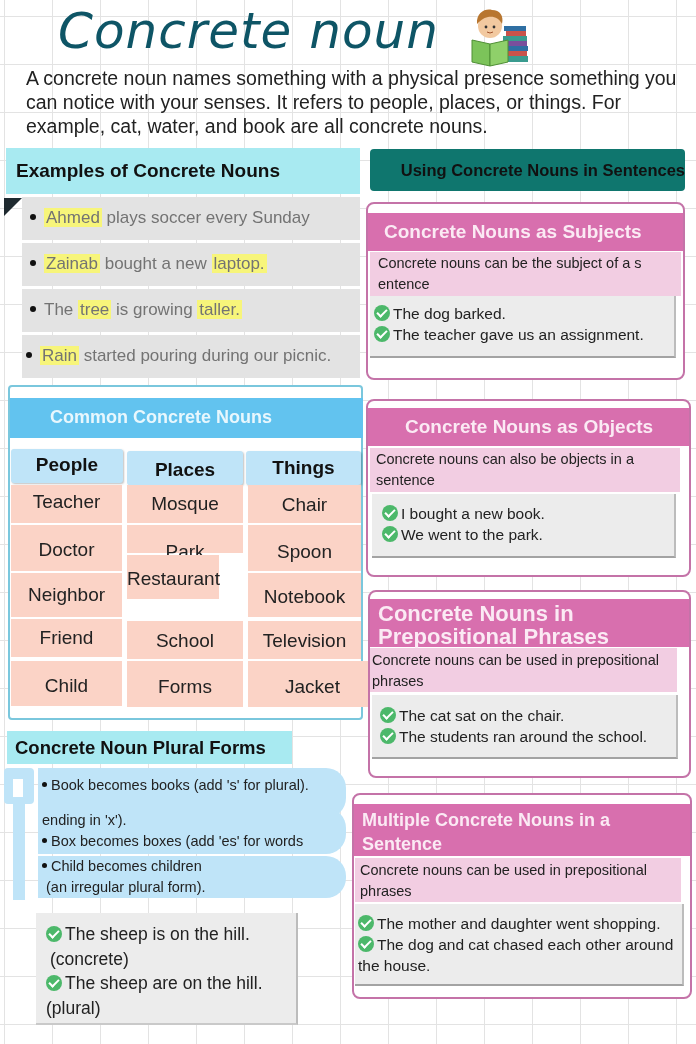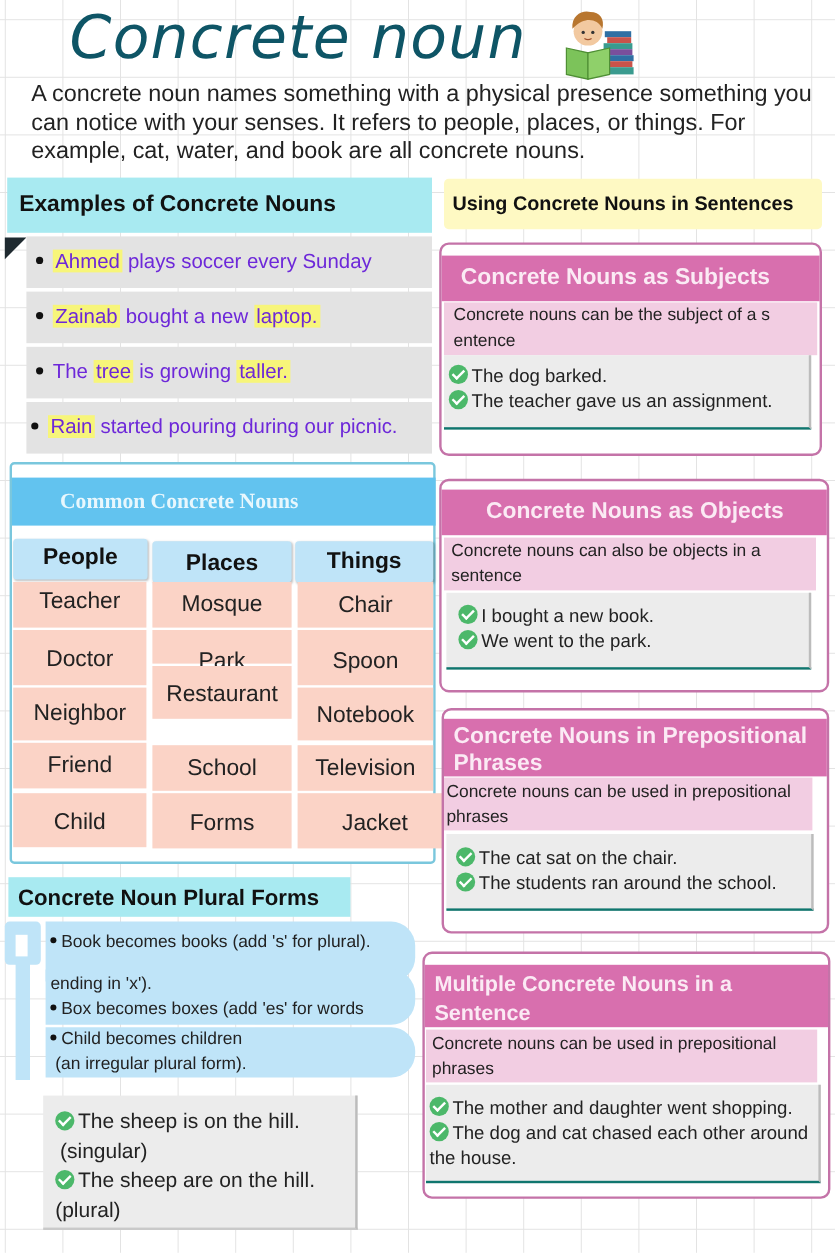--- a/index.html
+++ b/index.html
@@ -40,67 +40,67 @@
     padding: 12px 0 0 10px; color: #111;
   }
   .ex-corner {
     left: 4px; top: 198px; width: 0; height: 0;
     border-top: 18px solid #1f2a30;
     border-right: 18px solid transparent;
   }
   .ex-row {
     left: 22px; width: 338px; height: 43px;
     background: #e3e3e3;
-    font-size: 17px; color: #6d28d9;
+    font-size: 17px; color: #737373;
     padding: 11px 0 0 8px;
     white-space: nowrap;
   }
   .bullet { display: inline-block; width: 6px; height: 6px; border-radius: 50%; background: #111; margin: 0 8px 3px 0; vertical-align: middle; }
   .hl { background: #f7f57a; padding: 0 2px; }
 
   
   .use-head {
     left: 370px; top: 149px; width: 315px; height: 42px;
-    background: #fef9c3; border-radius: 4px;
+    background: #0f766e; border-radius: 4px;
     font-weight: bold; font-size: 16.5px;
-    padding: 12px 0 0 7px; color: #111;
+    padding: 12px 0 0 7px; color: #111; text-align: right;
   }
 
   .pink-card {
     border: 2px solid #c473a8; border-radius: 8px; background: #fff;
   }
   .pink-head {
     background: #d86fae; color: #fbeaf4;
     font-weight: bold; font-size: 19px;
   }
   .pink-sub {
     background: #f2cde2; color: #222; font-size: 14.5px; line-height: 21px;
   }
   .ok-box {
     background: #ececec; color: #222; font-size: 15.5px; line-height: 21px;
-    border-right: 2px solid #bcbcbc; border-bottom: 2px solid #0f766e;
+    border-right: 2px solid #bcbcbc; border-bottom: 2px solid #a3a3a3;
   }
   .check {
     display: inline-block; width: 16px; height: 16px; border-radius: 50%;
     background: #4cb86a; position: relative; vertical-align: -2px; margin-right: 3px;
   }
   .check::after {
     content: ""; position: absolute; left: 5px; top: 2px; width: 4px; height: 8px;
     border-right: 2px solid #fff; border-bottom: 2px solid #fff; transform: rotate(45deg);
   }
 
   
   .common-wrap {
     left: 8px; top: 385px; width: 355px; height: 335px;
     border: 2px solid #7ac7dd; border-radius: 4px; background: #fff;
   }
   .common-head {
     left: 10px; top: 398px; width: 353px; height: 40px;
     background: #62c3ef; color: #e8f7fd;
-    font-weight: bold; font-size: 18px; padding: 9px 0 0 40px; font-family: Liberation Serif, serif;
+    font-weight: bold; font-size: 18px; padding: 9px 0 0 40px;
   }
   .th {
     background: #bfe4f8; font-weight: bold; font-size: 19px; color: #111;
     text-align: center; border-radius: 3px;
     box-shadow: 1px 1px 2px rgba(0,0,0,0.25);
   }
   .td {
     background: #fbd3c6; font-size: 19px; color: #222; text-align: center;
   }
 
@@ -171,21 +171,21 @@
 
 <div class="abs td" style="left:11px; top:485px; width:111px; height:38px; padding-top:6px;">Teacher</div>
 <div class="abs td" style="left:127px; top:485px; width:116px; height:38px; padding-top:8px;">Mosque</div>
 <div class="abs td" style="left:248px; top:485px; width:113px; height:38px; padding-top:9px;">Chair</div>
 
 <div class="abs td" style="left:11px; top:525px; width:111px; height:46px; padding-top:14px;">Doctor</div>
 <div class="abs td" style="left:127px; top:525px; width:116px; height:28px; padding-top:16px;">Park</div>
 <div class="abs td" style="left:248px; top:525px; width:113px; height:46px; padding-top:16px;">Spoon</div>
 
 <div class="abs td" style="left:11px; top:573px; width:111px; height:44px; padding-top:11px;">Neighbor</div>
-<div class="abs td" style="left:127px; top:555px; width:116px; height:44px; padding-top:13px;">Restaurant</div>
+<div class="abs td" style="left:127px; top:555px; width:92px; height:44px; padding-top:13px;">Restaurant</div>
 <div class="abs td" style="left:248px; top:573px; width:113px; height:44px; padding-top:13px;">Notebook</div>
 
 <div class="abs td" style="left:11px; top:619px; width:111px; height:38px; padding-top:8px;">Friend</div>
 <div class="abs td" style="left:127px; top:621px; width:116px; height:38px; padding-top:9px;">School</div>
 <div class="abs td" style="left:248px; top:621px; width:113px; height:38px; padding-top:9px;">Television</div>
 
 <div class="abs td" style="left:11px; top:661px; width:111px; height:45px; padding-top:14px;">Child</div>
 <div class="abs td" style="left:127px; top:661px; width:116px; height:46px; padding-top:15px;">Forms</div>
 <div class="abs td" style="left:248px; top:661px; width:129px; height:46px; padding-top:15px;">Jacket</div>
 
@@ -201,21 +201,21 @@
   <div>ending in 'x').</div>
   <div><span class="dot"></span><span>Box becomes boxes (add 'es' for words</span></div>
 </div>
 <div class="abs plural-row" style="top:856px; width:308px; height:42px; padding-top:0px;">
   <div><span class="dot"></span><span>Child becomes children</span></div>
   <div style="padding-left:4px">(an irregular plural form).</div>
 </div>
 
 <div class="abs sheep">
   <div><span class="check"></span><span>The sheep is on the hill.</span></div>
-  <div style="padding-left:4px">(singular)</div>
+  <div style="padding-left:4px">(concrete)</div>
   <div><span class="check"></span><span>The sheep are on the hill.</span></div>
   <div>(plural)</div>
 </div>
 
 <div class="abs use-head">Using Concrete Nouns in Sentences</div>
 
 <div class="abs pink-card" style="left:366px; top:202px; width:319px; height:178px;"></div>
 <div class="abs pink-head" style="left:368px; top:213px; width:315px; height:38px; padding:8px 0 0 16px;">Concrete Nouns as Subjects</div>
 <div class="abs pink-sub" style="left:370px; top:252px; width:311px; height:44px; padding:1px 0 0 8px;">Concrete nouns can be the subject of a s entence</div>
 <div class="abs ok-box" style="left:370px; top:296px; width:306px; height:62px; padding:7px 0 0 4px;">
@@ -225,21 +225,21 @@
 
 <div class="abs pink-card" style="left:366px; top:399px; width:325px; height:178px;"></div>
 <div class="abs pink-head" style="left:368px; top:408px; width:321px; height:38px; padding:8px 0 0 37px;">Concrete Nouns as Objects</div>
 <div class="abs pink-sub" style="left:370px; top:448px; width:310px; height:44px; padding:1px 0 0 6px;">Concrete nouns can also be objects in a sentence</div>
 <div class="abs ok-box" style="left:372px; top:494px; width:304px; height:64px; padding:9px 0 0 10px;">
   <div><span class="check"></span><span>I bought a new book.</span></div>
   <div><span class="check"></span><span>We went to the park.</span></div>
 </div>
 
 <div class="abs pink-card" style="left:368px; top:590px; width:323px; height:188px;"></div>
-<div class="abs pink-head" style="left:370px; top:599px; width:319px; height:48px; padding:3px 0 0 8px; font-size:19px; line-height:23px;">Concrete Nouns in Prepositional Phrases</div>
+<div class="abs pink-head" style="left:370px; top:599px; width:319px; height:48px; padding:3px 0 0 8px; font-size:22px; line-height:23px;">Concrete Nouns in Prepositional Phrases</div>
 <div class="abs pink-sub" style="left:370px; top:648px; width:307px; height:44px; padding:2px 0 0 2px;">Concrete nouns can be used in prepositional phrases</div>
 <div class="abs ok-box" style="left:372px; top:695px; width:306px; height:64px; padding:10px 0 0 8px;">
   <div><span class="check"></span><span>The cat sat on the chair.</span></div>
   <div><span class="check"></span><span>The students ran around the school.</span></div>
 </div>
 
 <div class="abs pink-card" style="left:352px; top:793px; width:340px; height:206px;"></div>
 <div class="abs pink-head" style="left:354px; top:804px; width:336px; height:52px; padding:4px 0 0 8px; font-size:18px; line-height:24px;">Multiple Concrete Nouns in a Sentence</div>
 <div class="abs pink-sub" style="left:355px; top:858px; width:326px; height:44px; padding:2px 0 0 5px;">Concrete nouns can be used in prepositional phrases</div>
 <div class="abs ok-box" style="left:355px; top:904px; width:329px; height:82px; padding:9px 0 0 3px;">

